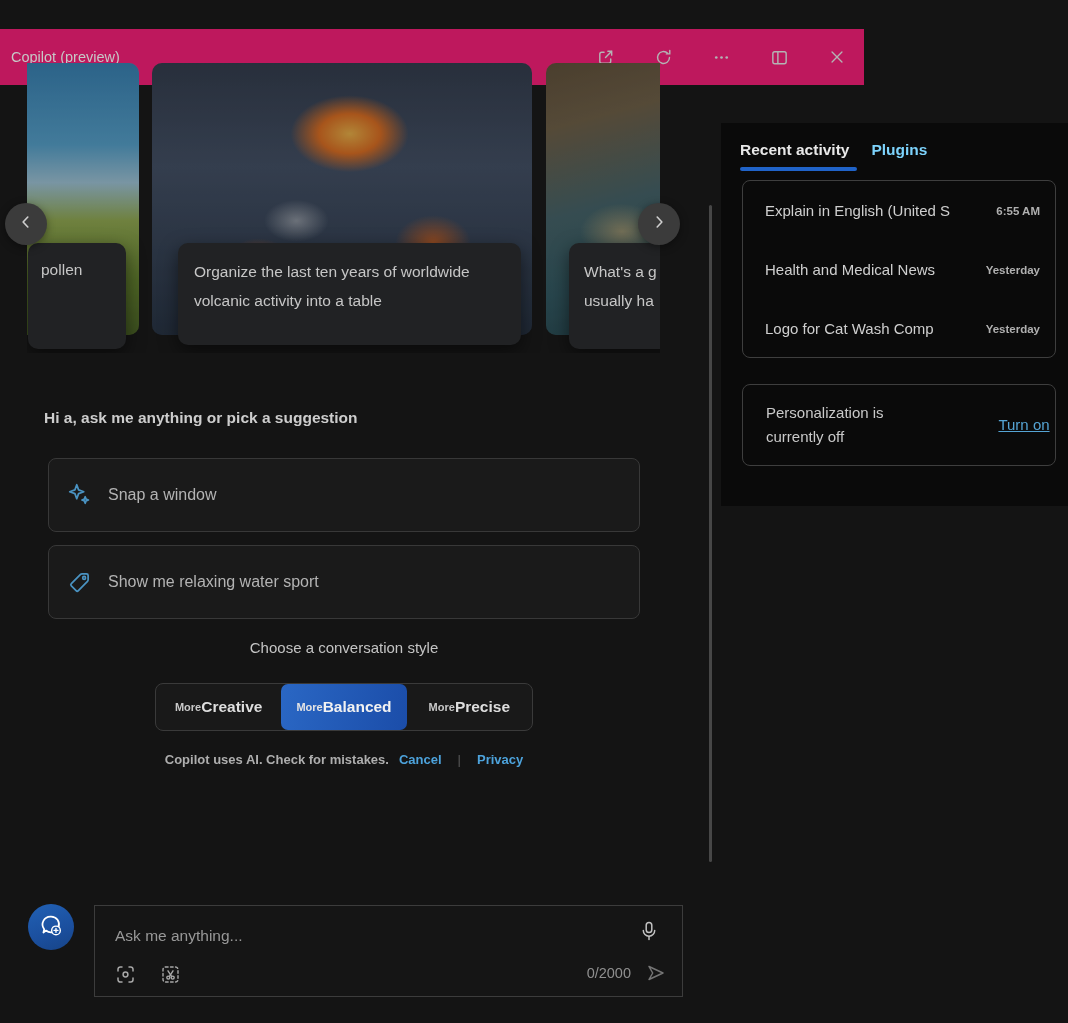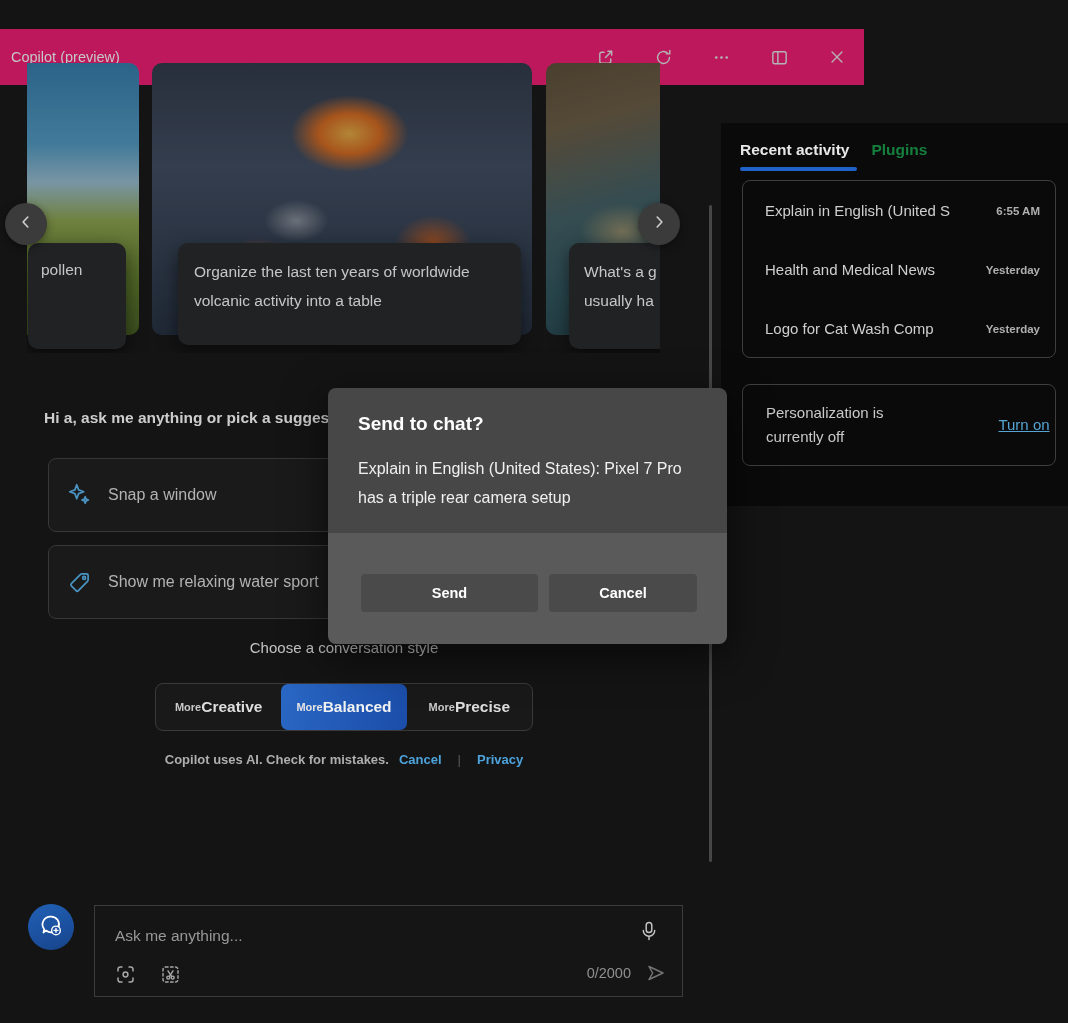--- a/index.html
+++ b/index.html
@@ -93,21 +93,21 @@
   .dialog-body { position:absolute; left:30px; top:66px; width:345px; font-size:16px; line-height:29px; color:#f0f0f0; }
   .dialog-footer { position:absolute; left:0; top:145px; width:100%; height:111px; background:#5a5a5a; }
   .dialog-btn { position:absolute; top:41px; height:38px; background:#4a4a4a; border:none; border-radius:4px;
                 color:#fff; font-weight:bold; font-size:14.5px; font-family:"Liberation Sans",sans-serif; cursor:default; }
   .btn-send { left:33px; width:177px; }
   .btn-cancel { left:221px; width:148px; }
 
   
   .right-panel { position:absolute; left:721px; top:123px; width:347px; height:383px; background:#0a0a0a; }
   .rp-tabs { position:absolute; left:19px; top:18px; display:flex; gap:22px; }
-  .rp-tab { font-size:15.5px; font-weight:bold; color:#15803d; cursor:default; }
+  .rp-tab { font-size:15.5px; font-weight:bold; color:#7dd3fc; cursor:default; }
   .rp-tab.active { color:#e8e8e8; }
   .tab-underline { position:absolute; left:19px; top:44px; width:117px; height:3.5px;
                    background:#2063c8; border-radius:2px; }
   .recent-card { position:absolute; left:21px; top:57px; width:314px; height:178px;
                  border:1px solid #3e3e3e; border-radius:8px; overflow:hidden; }
   .recent-row { height:59px; display:flex; align-items:center; padding:0 15px 0 22px; cursor:default; }
   .recent-title { flex:1; font-size:15px; color:#cfcfcf; white-space:nowrap; overflow:hidden; }
   .recent-time { flex:0 0 auto; margin-left:6px; font-size:11.5px; font-weight:bold; color:#b0b0b0; white-space:nowrap; }
   .personalization-card { position:absolute; left:21px; top:261px; width:314px; height:82px;
                  border:1px solid #3e3e3e; border-radius:8px; display:flex; align-items:center; }
@@ -272,30 +272,20 @@
         <span class="recent-title">Logo for Cat Wash Comp</span>
         <span class="recent-time">Yesterday</span>
       </div>
     </div>
     <div class="personalization-card">
       <div class="pers-text">Personalization is currently off</div>
       <div class="pers-action">Turn on</div>
     </div>
   </div>
 
-  <div class="dialog">
-    <div class="dialog-content">
-      <div class="dialog-title">Send to chat?</div>
-      <div class="dialog-body">Explain in English (United States): Pixel 7 Pro has a triple rear camera setup</div>
-    </div>
-    <div class="dialog-footer">
-      <button class="dialog-btn btn-send">Send</button>
-      <button class="dialog-btn btn-cancel">Cancel</button>
-    </div>
-  </div>
 
   <div class="fab-new-topic">
     <span>
       <svg width="26" height="26" viewBox="0 0 24 24">
         <path d="M12 4.2a7.3 7.3 0 1 1-4.6 12.9L5 19l.7-3.1A7.3 7.3 0 0 1 12 4.2Z" fill="none" stroke="#fff" stroke-width="1.6" stroke-linejoin="round"></path>
         <circle cx="16.6" cy="17" r="4" fill="#1d55a5" stroke="#fff" stroke-width="1.3"></circle>
         <path d="M16.6 15.2v3.6M14.8 17h3.6" stroke="#fff" stroke-width="1.3" stroke-linecap="round"></path>
       </svg>
     </span>
   </div>

